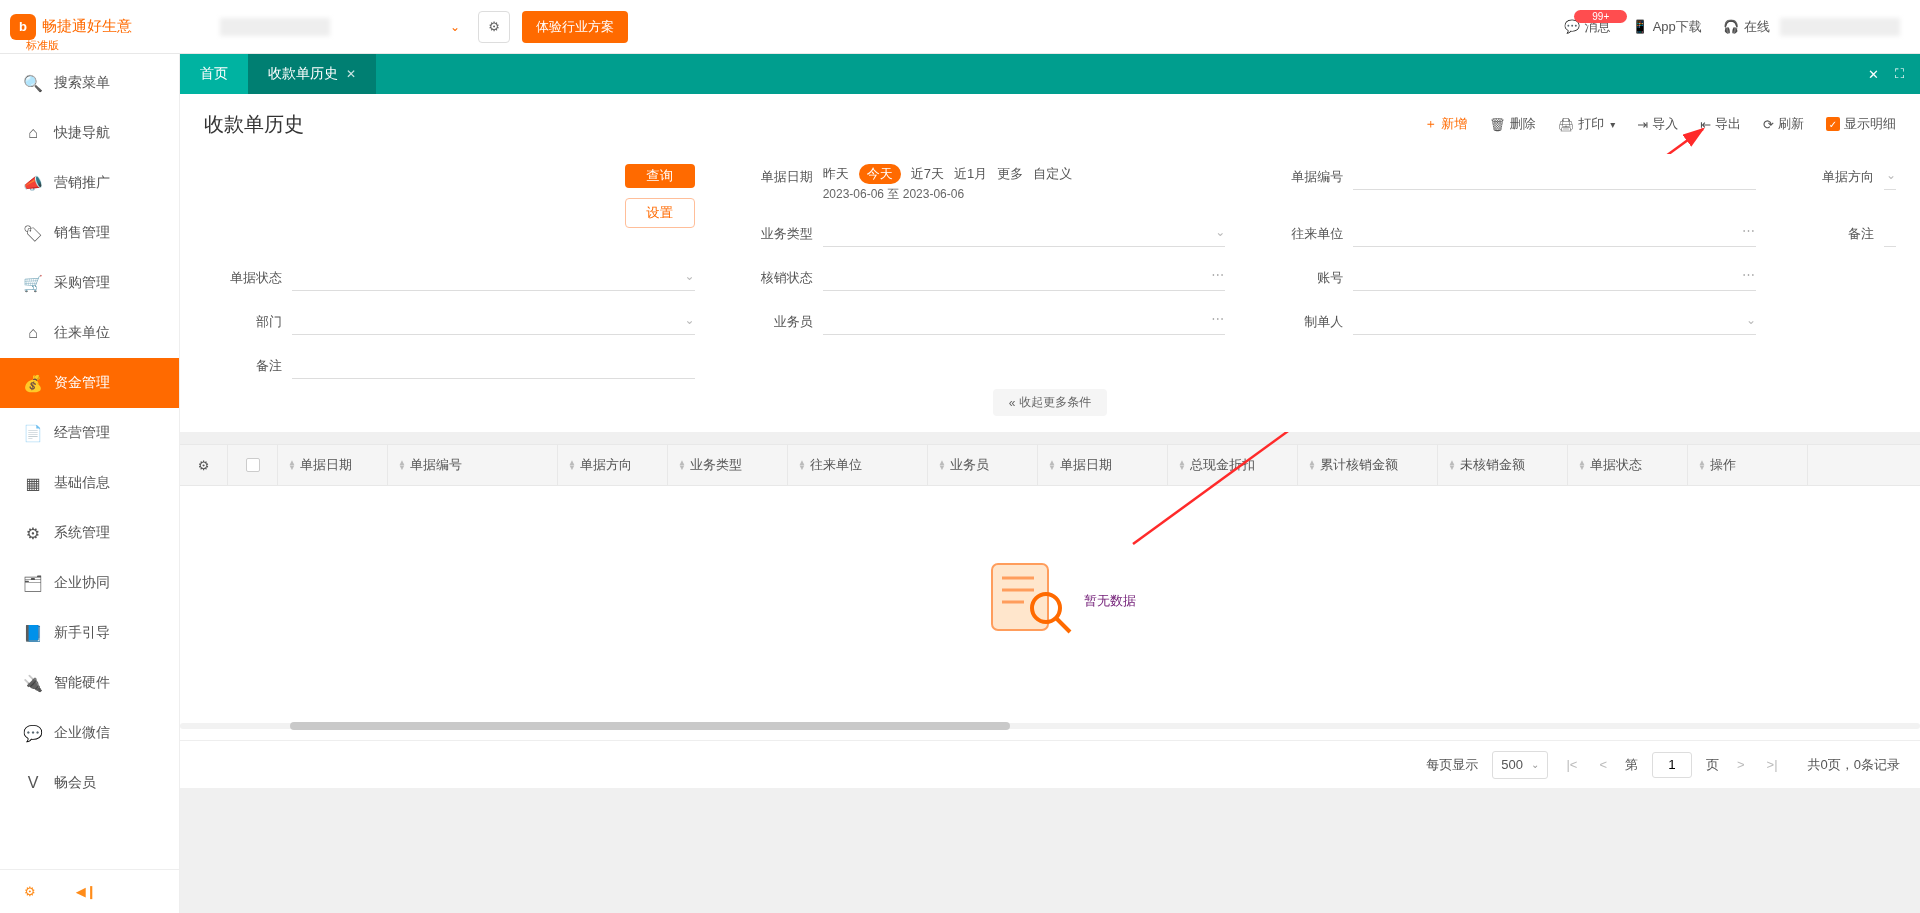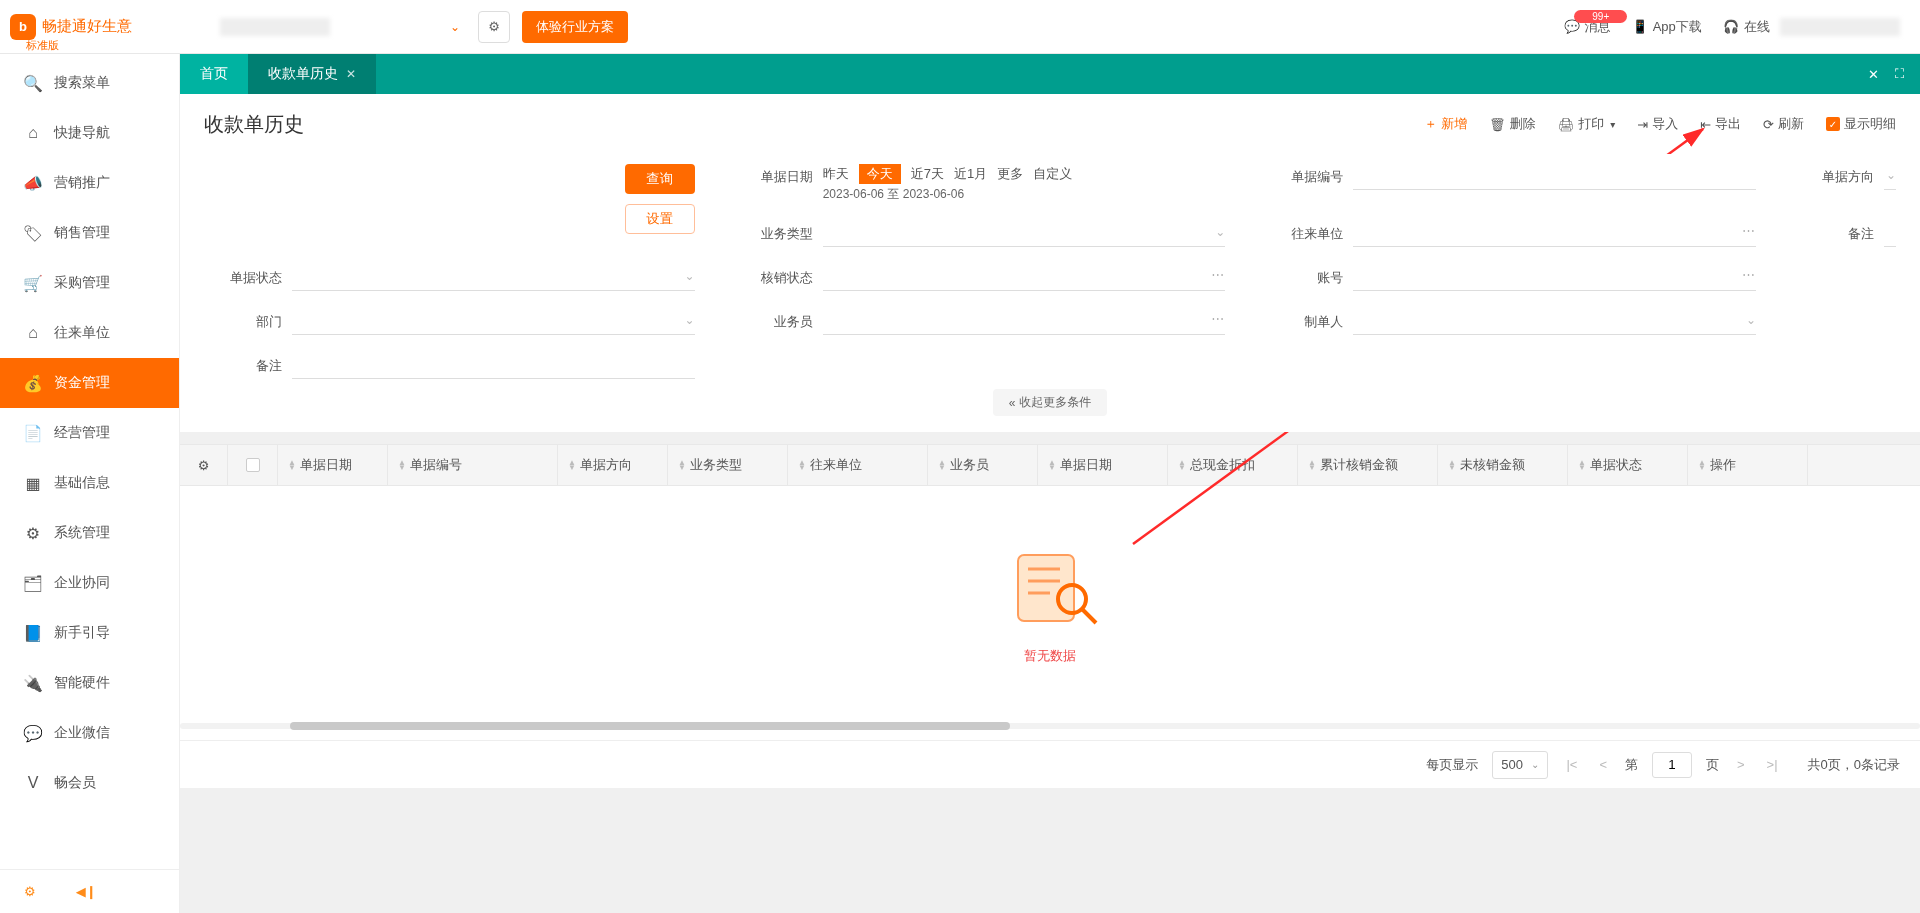--- a/index.html
+++ b/index.html
@@ -63,39 +63,39 @@
 .content { background: #fff; margin: 0; padding: 10px 24px 16px; position: relative; }
 .filters { display: grid; grid-template-columns: repeat(3, 1fr) 100px; column-gap: 40px; row-gap: 18px; align-items: start; }
 .field { display: flex; align-items: flex-start; gap: 10px; }
 .field-label { width: 78px; text-align: right; color: #555; padding-top: 4px; flex-shrink: 0; }
 .field-body { flex: 1; position: relative; }
 .field-input { width: 100%; height: 26px; border: none; border-bottom: 1px solid #ddd; background: transparent; outline: none; font-size: 13px; }
 .field-caret { position: absolute; right: 0; top: 4px; color: #bbb; font-size: 12px; }
 .field-dots { position: absolute; right: 0; top: 2px; color: #999; letter-spacing: 1px; }
 .date-shortcuts { display: flex; flex-wrap: wrap; align-items: center; gap: 10px; font-size: 13px; }
 .date-shortcuts .chip { color: #555; cursor: pointer; }
-.date-shortcuts .chip.on { background: #ff6a00; color: #fff; padding: 1px 8px; border-radius: 0; }
+.date-shortcuts .chip.on { background: #ff6a00; color: #fff; padding: 1px 8px; border-radius: 10px; }
 .date-range { width: 100%; color: #666; font-size: 12px; margin-top: 2px; }
 .filter-actions { display: flex; flex-direction: column; gap: 10px; align-items: flex-end; }
-.btn-primary { background: #ff6a00; color: #fff; border: none; border-radius: 4px; height: 30px; width: 70px; cursor: pointer; }
+.btn-primary { background: #ff6a00; color: #fff; border: none; border-radius: 4px; height: 24px; width: 70px; cursor: pointer; }
 .btn-ghost { background: #fff; color: #ff6a00; border: 1px solid #ffbe99; border-radius: 4px; height: 30px; width: 70px; cursor: pointer; }
 
 .collapse-bar { margin-top: 10px; text-align: center; }
 .collapse-btn { display: inline-flex; align-items: center; gap: 4px; background: #f5f5f5; padding: 5px 16px; border-radius: 4px; color: #666; cursor: pointer; font-size: 12px; }
 
 
 .tablewrap { background: #fff; margin-top: 12px; }
 .thead { display: flex; align-items: center; height: 42px; background: #f5f5f5; border-top: 1px solid #e8e8e8; border-bottom: 1px solid #e8e8e8; font-size: 13px; color: #555; overflow: hidden; }
 .th { display: flex; align-items: center; gap: 4px; padding: 0 10px; border-right: 1px solid #e8e8e8; height: 100%; flex-shrink: 0; }
 .th:first-child { width: 48px; justify-content: center; }
 .th.chk { width: 50px; justify-content: center; }
 .sort { display: inline-flex; flex-direction: column; line-height: 5px; font-size: 8px; color: #bbb; }
 .checkbox { width: 14px; height: 14px; border: 1px solid #ccc; border-radius: 2px; background: #fff; }
 
-.tbody { height: 230px; display: flex; flex-direction: column; align-items: center; justify-content: center; color: #ef4444; }
+.tbody { height: 230px; display: flex; flex-direction: row; align-items: center; justify-content: center; color: #701a75; }
 .empty-ill { width: 120px; height: 100px; position: relative; margin-bottom: 10px; }
 
 
 .hscroll { height: 12px; background: #fff; position: relative; margin: 4px 0 8px; }
 .hscroll .track { position: absolute; left: 0; right: 0; top: 3px; height: 6px; background: #f2f2f2; border-radius: 3px; }
 .hscroll .thumb { position: absolute; left: 110px; top: 2px; height: 8px; width: 720px; background: #c9c9c9; border-radius: 4px; }
 
 
 .tfoot { display: flex; align-items: center; height: 48px; padding: 0 20px; border-top: 1px solid #eee; font-size: 13px; color: #555; gap: 14px; }
 .tfoot .spacer { flex: 1; }

